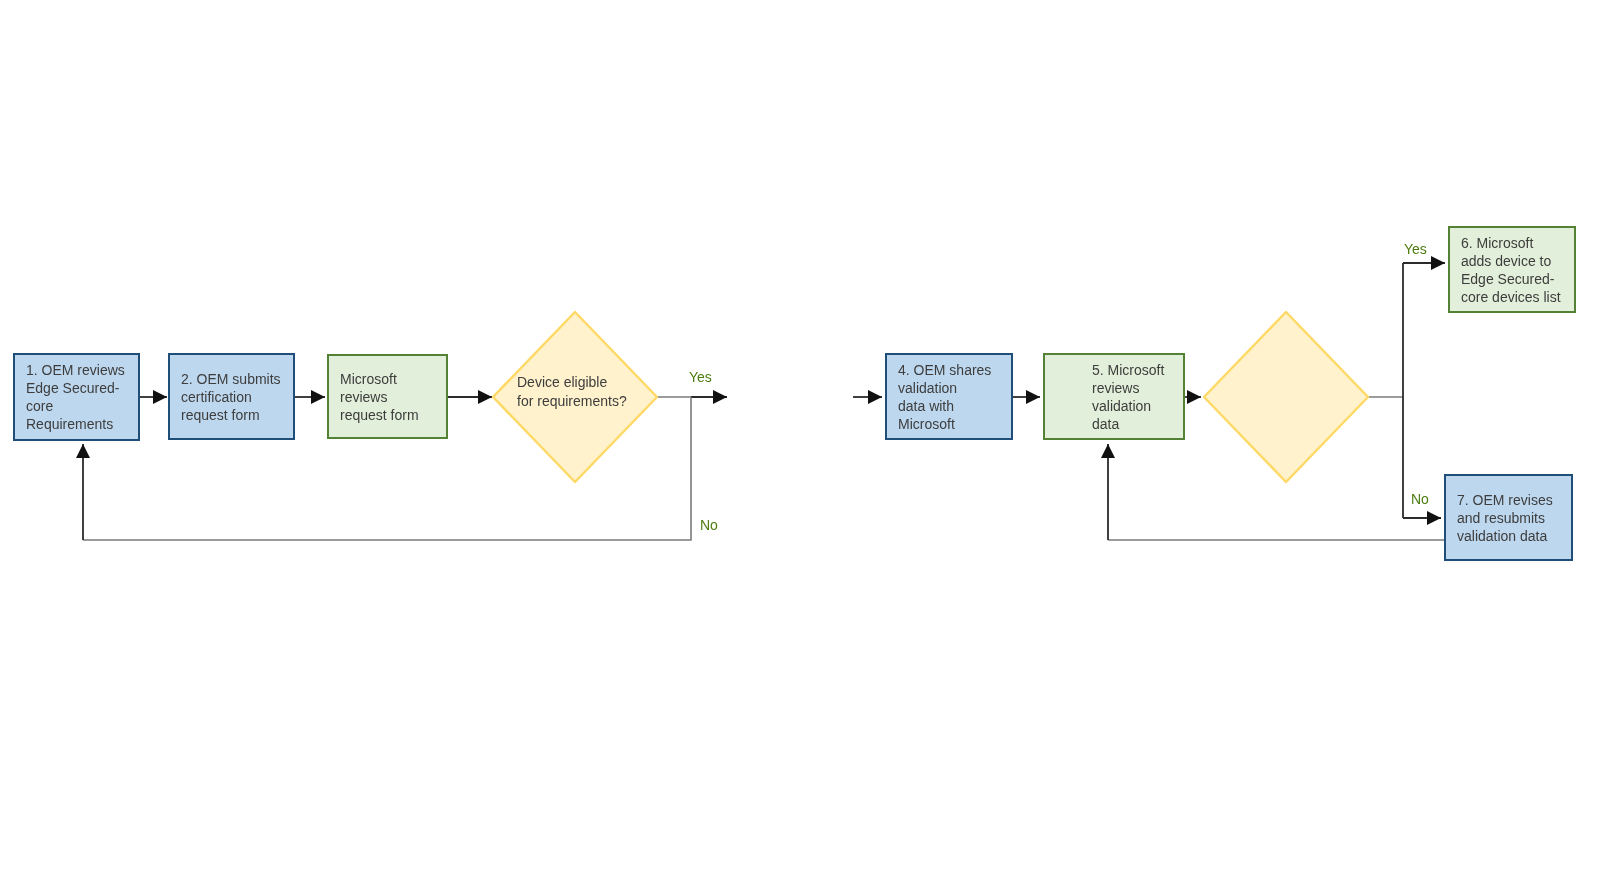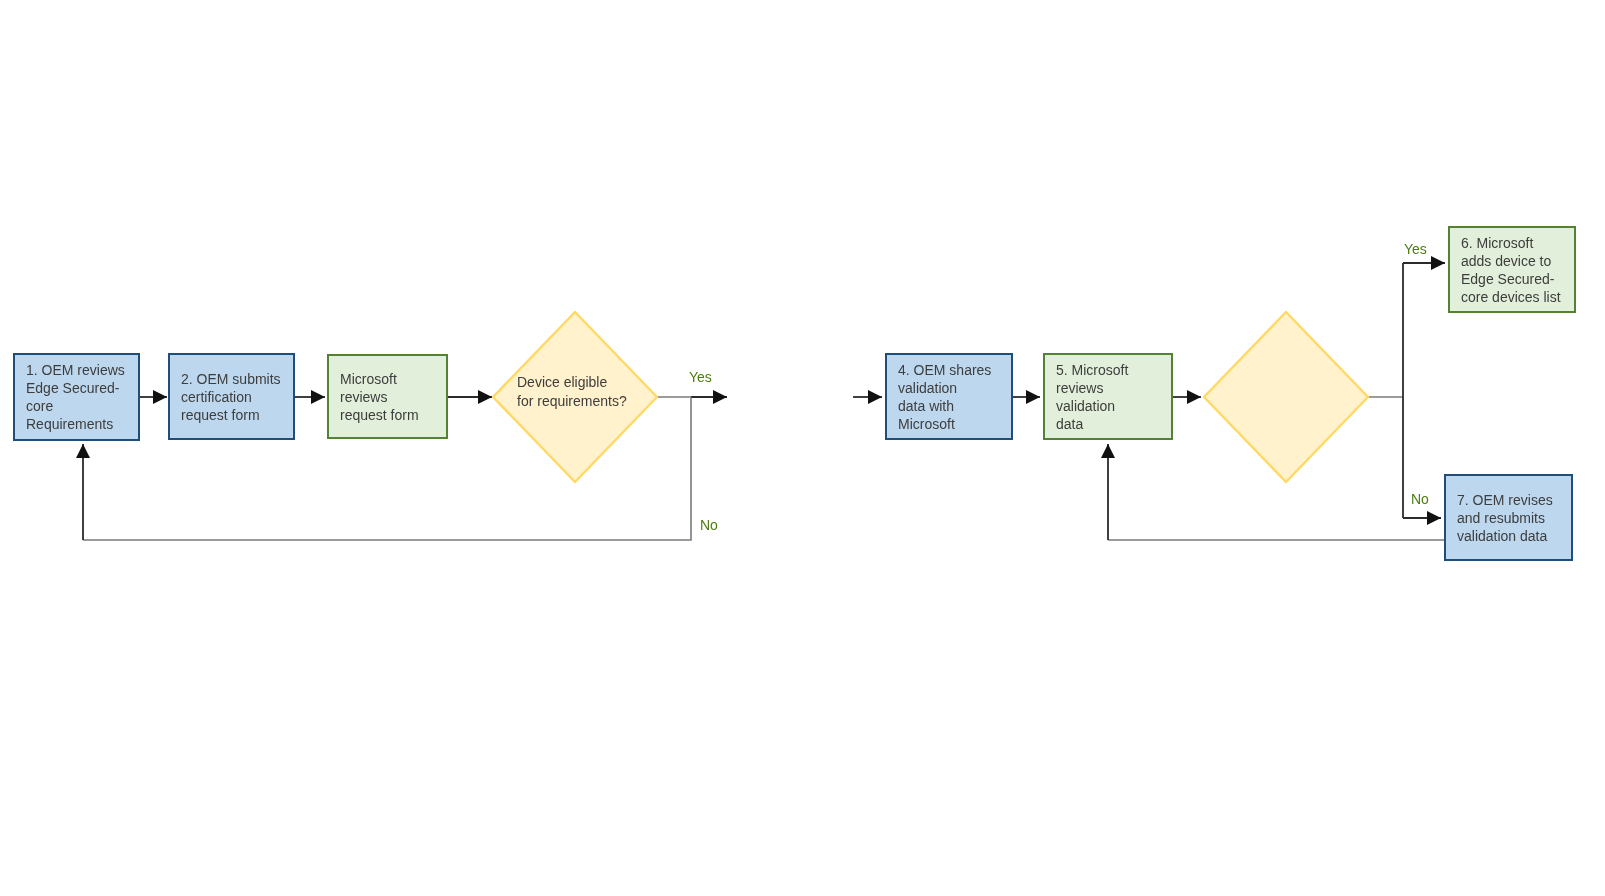--- a/index.html
+++ b/index.html
@@ -98,21 +98,21 @@
   </div>
 
 
   <div class="node proc-blue" style="left:885px; top:353px; width:128px; height:87px;">
     <span class="txt">4. OEM shares
 validation
 data with
 Microsoft</span>
   </div>
 
-  <div class="node proc-green" style="left:1043px; top:353px; width:130px; height:87px;">
+  <div class="node proc-green" style="left:1043px; top:353px; width:142px; height:87px;padding-left:36px;">
     <span class="txt">5. Microsoft
 reviews
 validation
 data</span>
   </div>
 
   <div class="node proc-green" style="left:1448px; top:226px; width:128px; height:87px;">
     <span class="txt">6. Microsoft
 adds device to
 Edge Secured-

